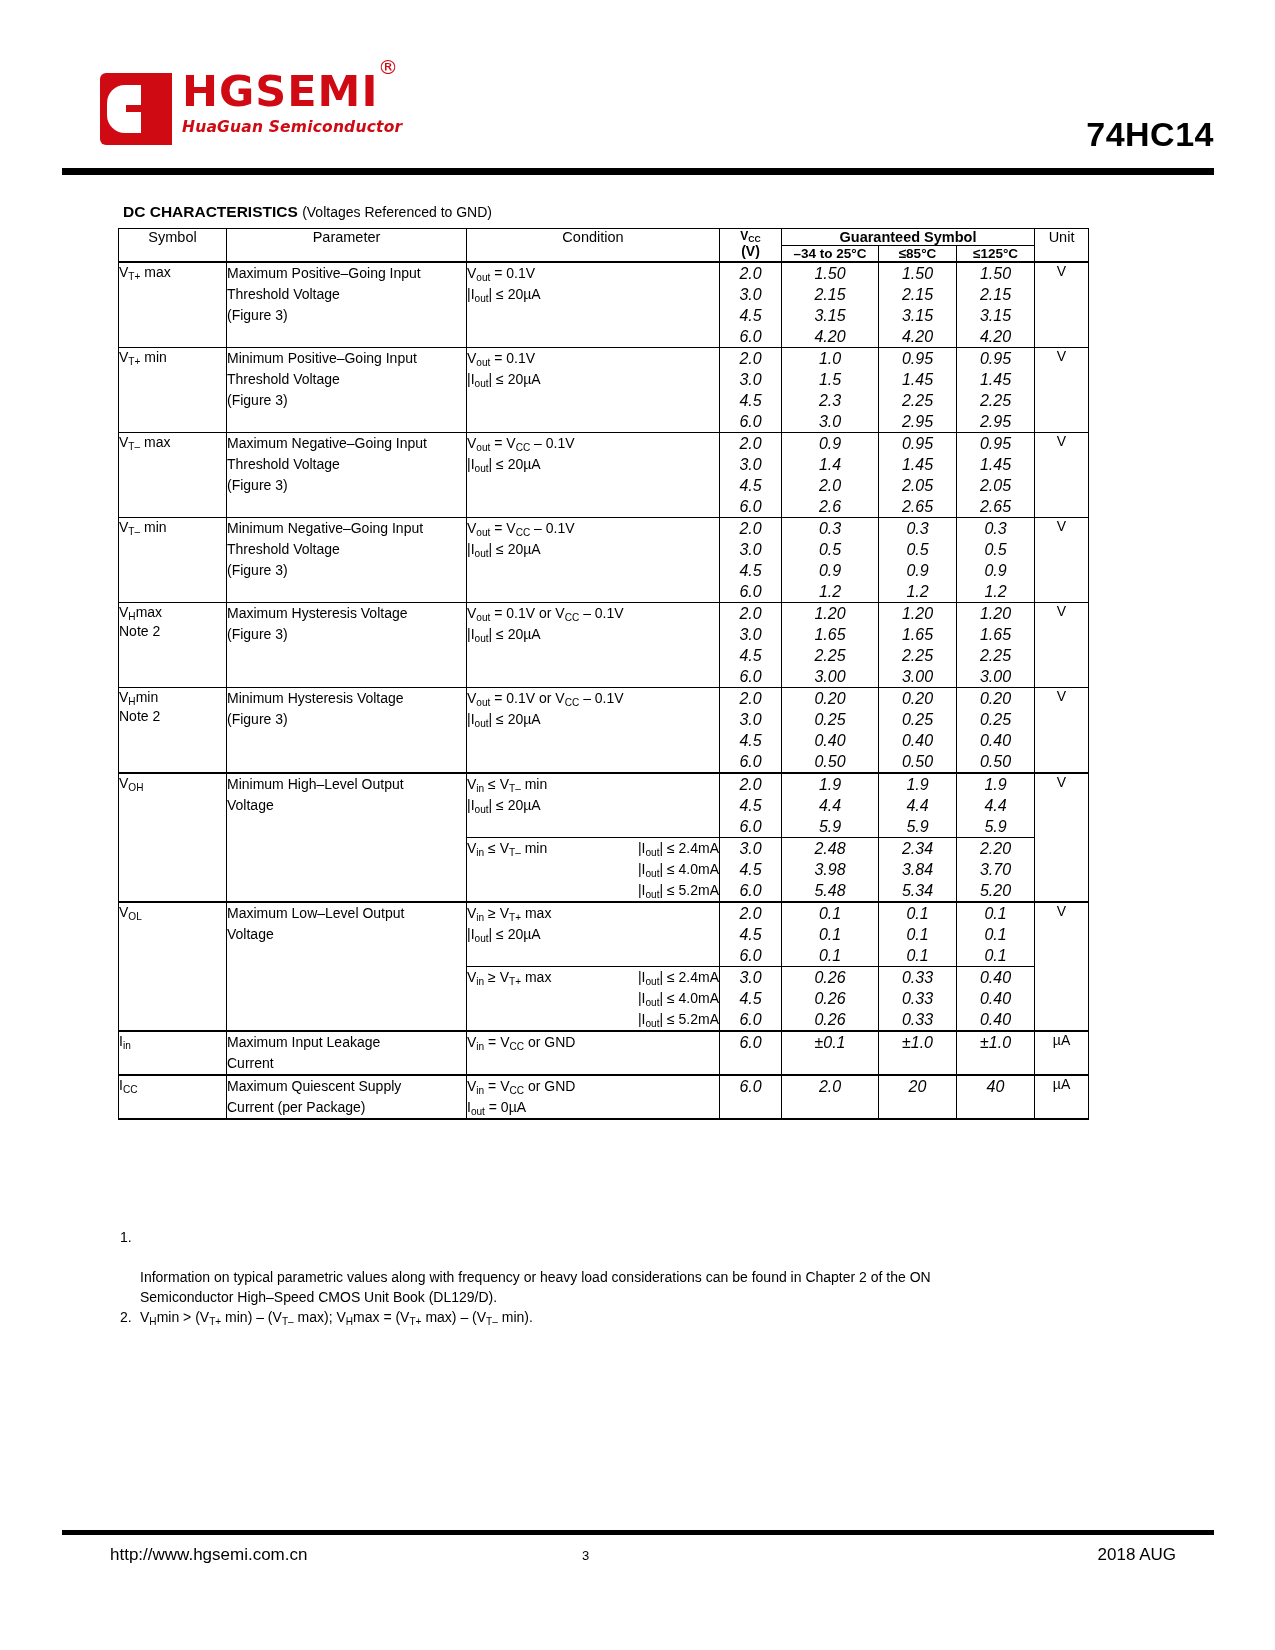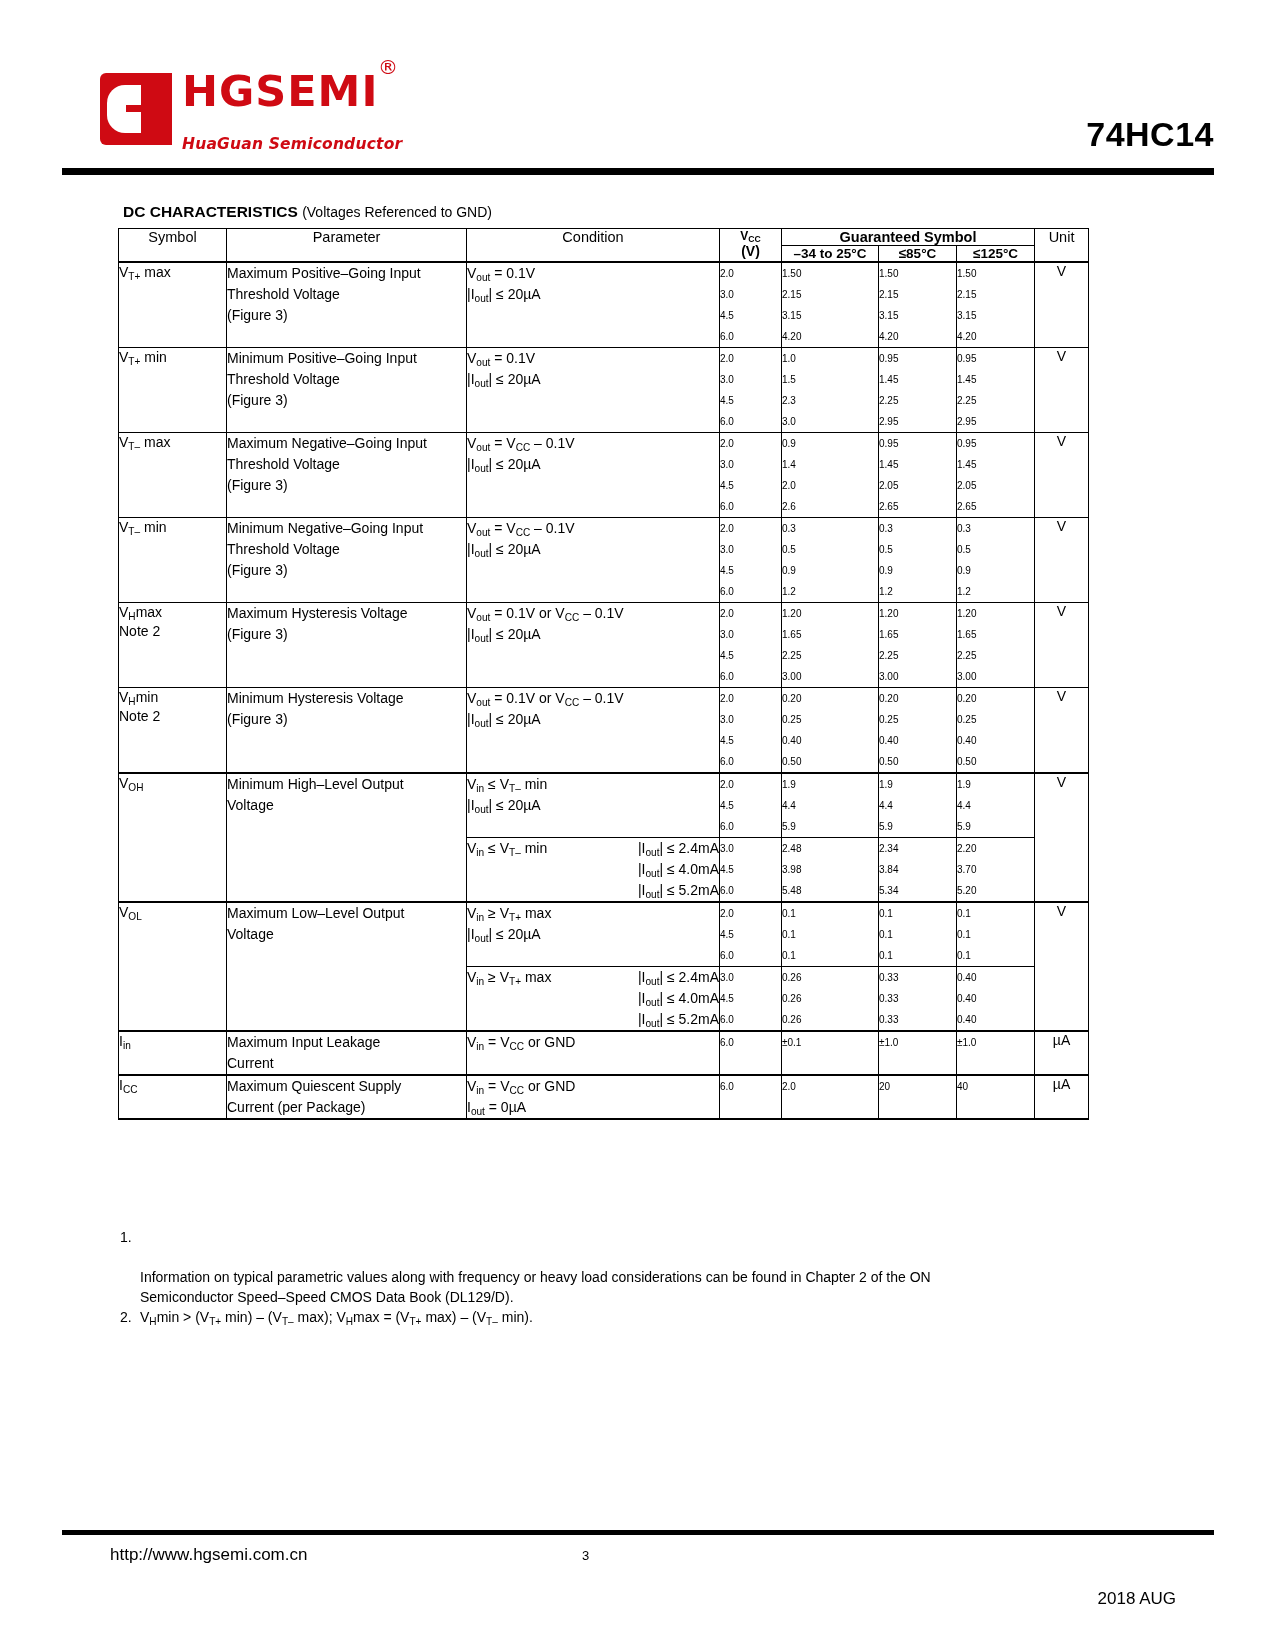--- a/index.html
+++ b/index.html
@@ -50,21 +50,21 @@
   }
   .logo-reg {
     position: absolute; left: 196px; top: -10px;
     font-size: 20px; color: #cf0a13; font-family: "DejaVu Sans", sans-serif;
   }
   .logo-sub {
     font-family: "DejaVu Sans", sans-serif;
     font-style: italic; font-weight: bold;
     font-size: 15.5px; color: #cf0a13;
     letter-spacing: 0.2px;
-    margin-top: 18px;
+    margin-top: 1px;
   }
 
   .part-number {
     position: absolute; right: 0px; top: 60px;
     font-size: 34px; font-weight: bold;
     font-family: "Liberation Sans", sans-serif;
     letter-spacing: 0.5px;
   }
 
   .header-rule {
@@ -98,21 +98,21 @@
 
   
   .hcell { text-align: center; font-size: 14.5px; padding: 6px 3px 8px 3px; vertical-align: middle; }
   .hcell-span { text-align: center; font-size: 14.5px; padding: 5px 3px; vertical-align: middle; }
   .hsub { text-align: center; font-size: 13.5px; padding: 4px 2px 6px 2px; vertical-align: middle; }
 
   
   .c-sym { text-align: left; padding: 9px 4px 10px 4px; font-size: 14px; line-height: 19px; }
   .c-par { text-align: left; padding: 9px 6px 10px 8px; font-size: 14px; line-height: 21px; }
   .c-con { text-align: left; padding: 9px 6px 10px 8px; font-size: 14px; line-height: 21px; position: relative; }
-  .c-num { padding: 9px 4px 10px 4px; font-size: 10px; line-height: 21px; }
+  .c-num { text-align: center; padding: 9px 4px 10px 4px; font-size: 16px; line-height: 21px; font-style: italic; }
   .c-unit { text-align: center; padding: 9px 4px 10px 4px; font-size: 14px; }
 
   
   sub { font-size: 0.72em; vertical-align: -0.28em; line-height: 0; }
 
   .cond-two { display: flex; justify-content: space-between; }
   .cond-left { white-space: nowrap; }
   .cond-right { white-space: nowrap; text-align: right; }
 
   
@@ -130,21 +130,21 @@
     position: absolute; left: 62px; top: 1530px; width: 1152px; height: 5px;
     background: #000;
   }
   .footer {
     position: absolute; left: 62px; top: 1545px; width: 1152px;
     display: flex; align-items: baseline;
     font-size: 17px;
   }
   .footer .url { position: absolute; left: 48px; top: 0; }
   .footer .pg { position: absolute; left: 520px; top: 3px; font-size: 13px; }
-  .footer .date { position: absolute; right: 38px; top: 0; margin-top: 44px; }
+  .footer .date { position: absolute; right: 38px; top: 0; }
 </style>
 </head>
 <body>
 
 <div class="page">
 
   <div class="header">
     <div class="logo-wrap">
       <div class="logo-mark">
         <div class="outer"></div>
@@ -324,21 +324,21 @@
           </tr>
         </tbody>
     </table>
   </div>
 
   <div class="notes">
     <div class="note-row">
       <div class="note-num">1.</div>
       <div style="flex:1;margin-top:40px;">
         <div class="note-txt">Information on typical parametric values along with frequency or heavy load considerations can be found in Chapter 2 of the ON</div>
-        <div class="note-txt nj">Semiconductor Speed–Speed CMOS Data Book (DL129/D).</div>
+        <div class="note-txt nj">Semiconductor High–Speed CMOS Unit Book (DL129/D).</div>
       </div>
     </div>
     <div class="note-row">
       <div class="note-num">2.</div>
       <div class="note-txt nj" id="note2html">V<sub>H</sub>min &gt; (V<sub>T+</sub> min) – (V<sub>T–</sub> max); V<sub>H</sub>max = (V<sub>T+</sub> max) – (V<sub>T–</sub> min).</div>
     </div>
   </div>
 
   <div class="footer-rule"></div>
   <div class="footer">

